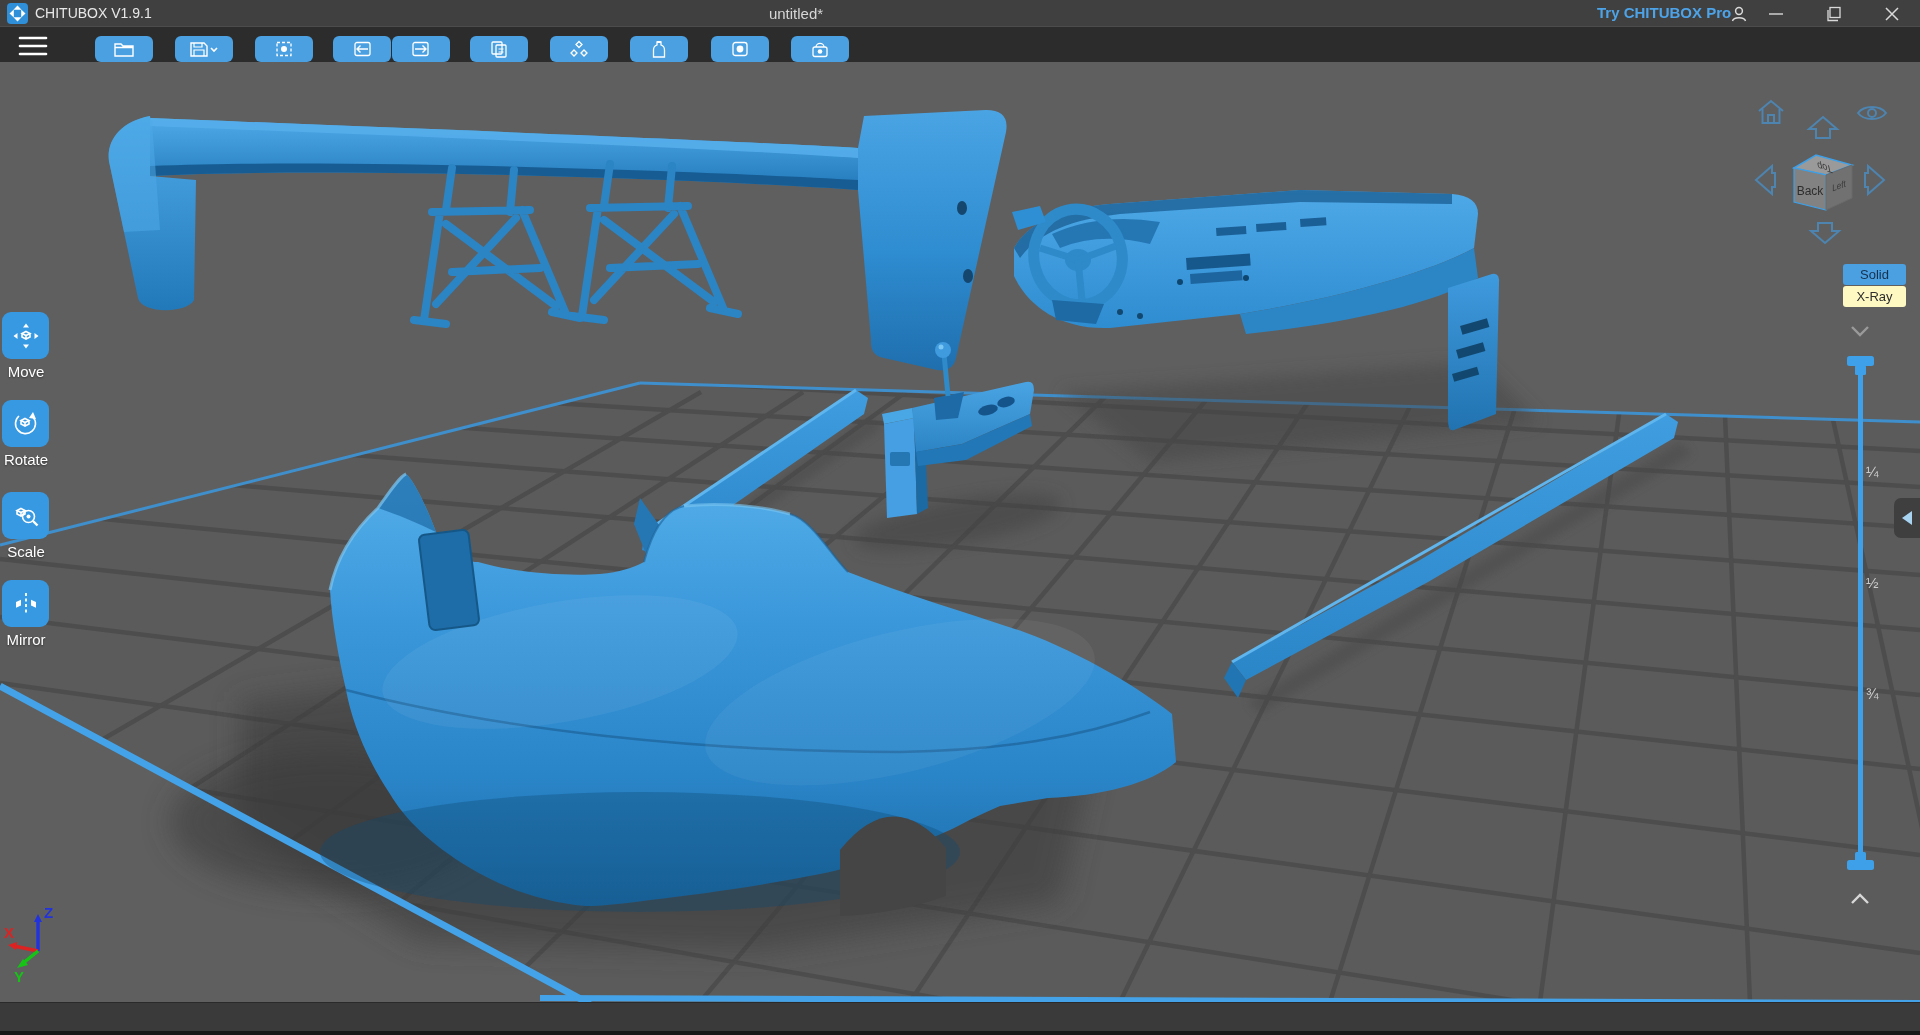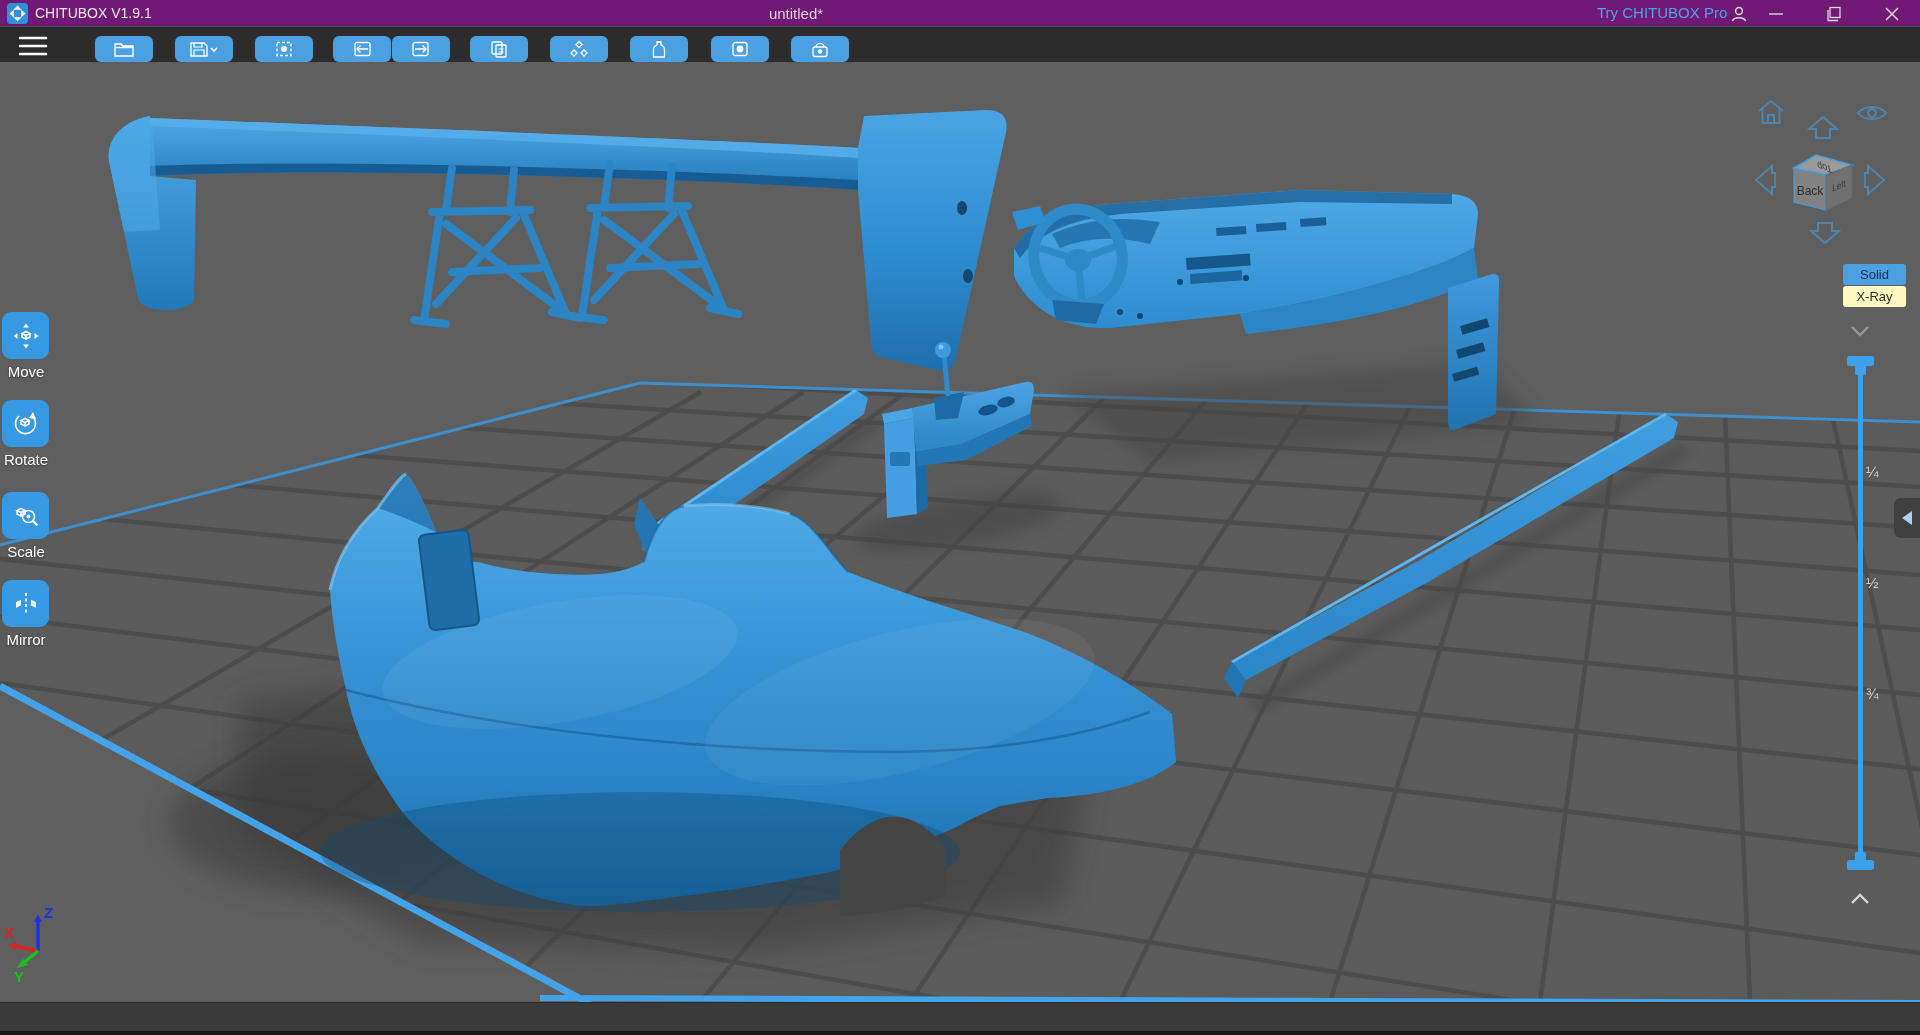--- a/index.html
+++ b/index.html
@@ -2,26 +2,26 @@
 <html><head>
 <meta charset="utf-8">
 <style>
   * { margin:0; padding:0; box-sizing:border-box; }
   html,body { width:1920px; height:1035px; overflow:hidden; background:#2c2c2c;
               font-family:"Liberation Sans", sans-serif; }
   .app { position:relative; width:1920px; height:1035px; }
 
   
   .titlebar { position:absolute; top:0; left:0; width:1920px; height:27px;
-              background:#701a75; border-bottom:1px solid #4c4c4c; z-index:40; }
+              background:#404040; border-bottom:1px solid #4c4c4c; z-index:40; }
   .logo { position:absolute; left:7px; top:3px; width:21px; height:21px; }
   .app-title { position:absolute; left:35px; top:5px; font-size:14px; color:#e8e8e8; }
   .doc-title { position:absolute; left:0; top:5px; width:1592px; text-align:center;
                font-size:15px; color:#d6d6d6; pointer-events:none; }
-  .pro-link { position:absolute; left:1597px; top:4px; font-size:15px; color:#4da3e8; cursor:pointer; }
+  .pro-link { position:absolute; left:1597px; top:4px; font-size:15px; color:#4da3e8; cursor:pointer;font-weight:bold; }
   .win-btn { position:absolute; top:2px; width:24px; height:23px; display:flex;
              align-items:center; justify-content:center; }
 
   
   .toolbar { position:absolute; top:28px; left:0; width:1920px; height:34px;
              background:#2c2c2c; z-index:40; }
   .hamburger { position:absolute; left:18px; top:7px; width:30px; height:22px; }
   .tbtn { position:absolute; top:8px; width:58px; height:26px; background:#4aa0e0;
           border:none; border-radius:6px; display:flex; align-items:center;
           justify-content:center; cursor:pointer; }

